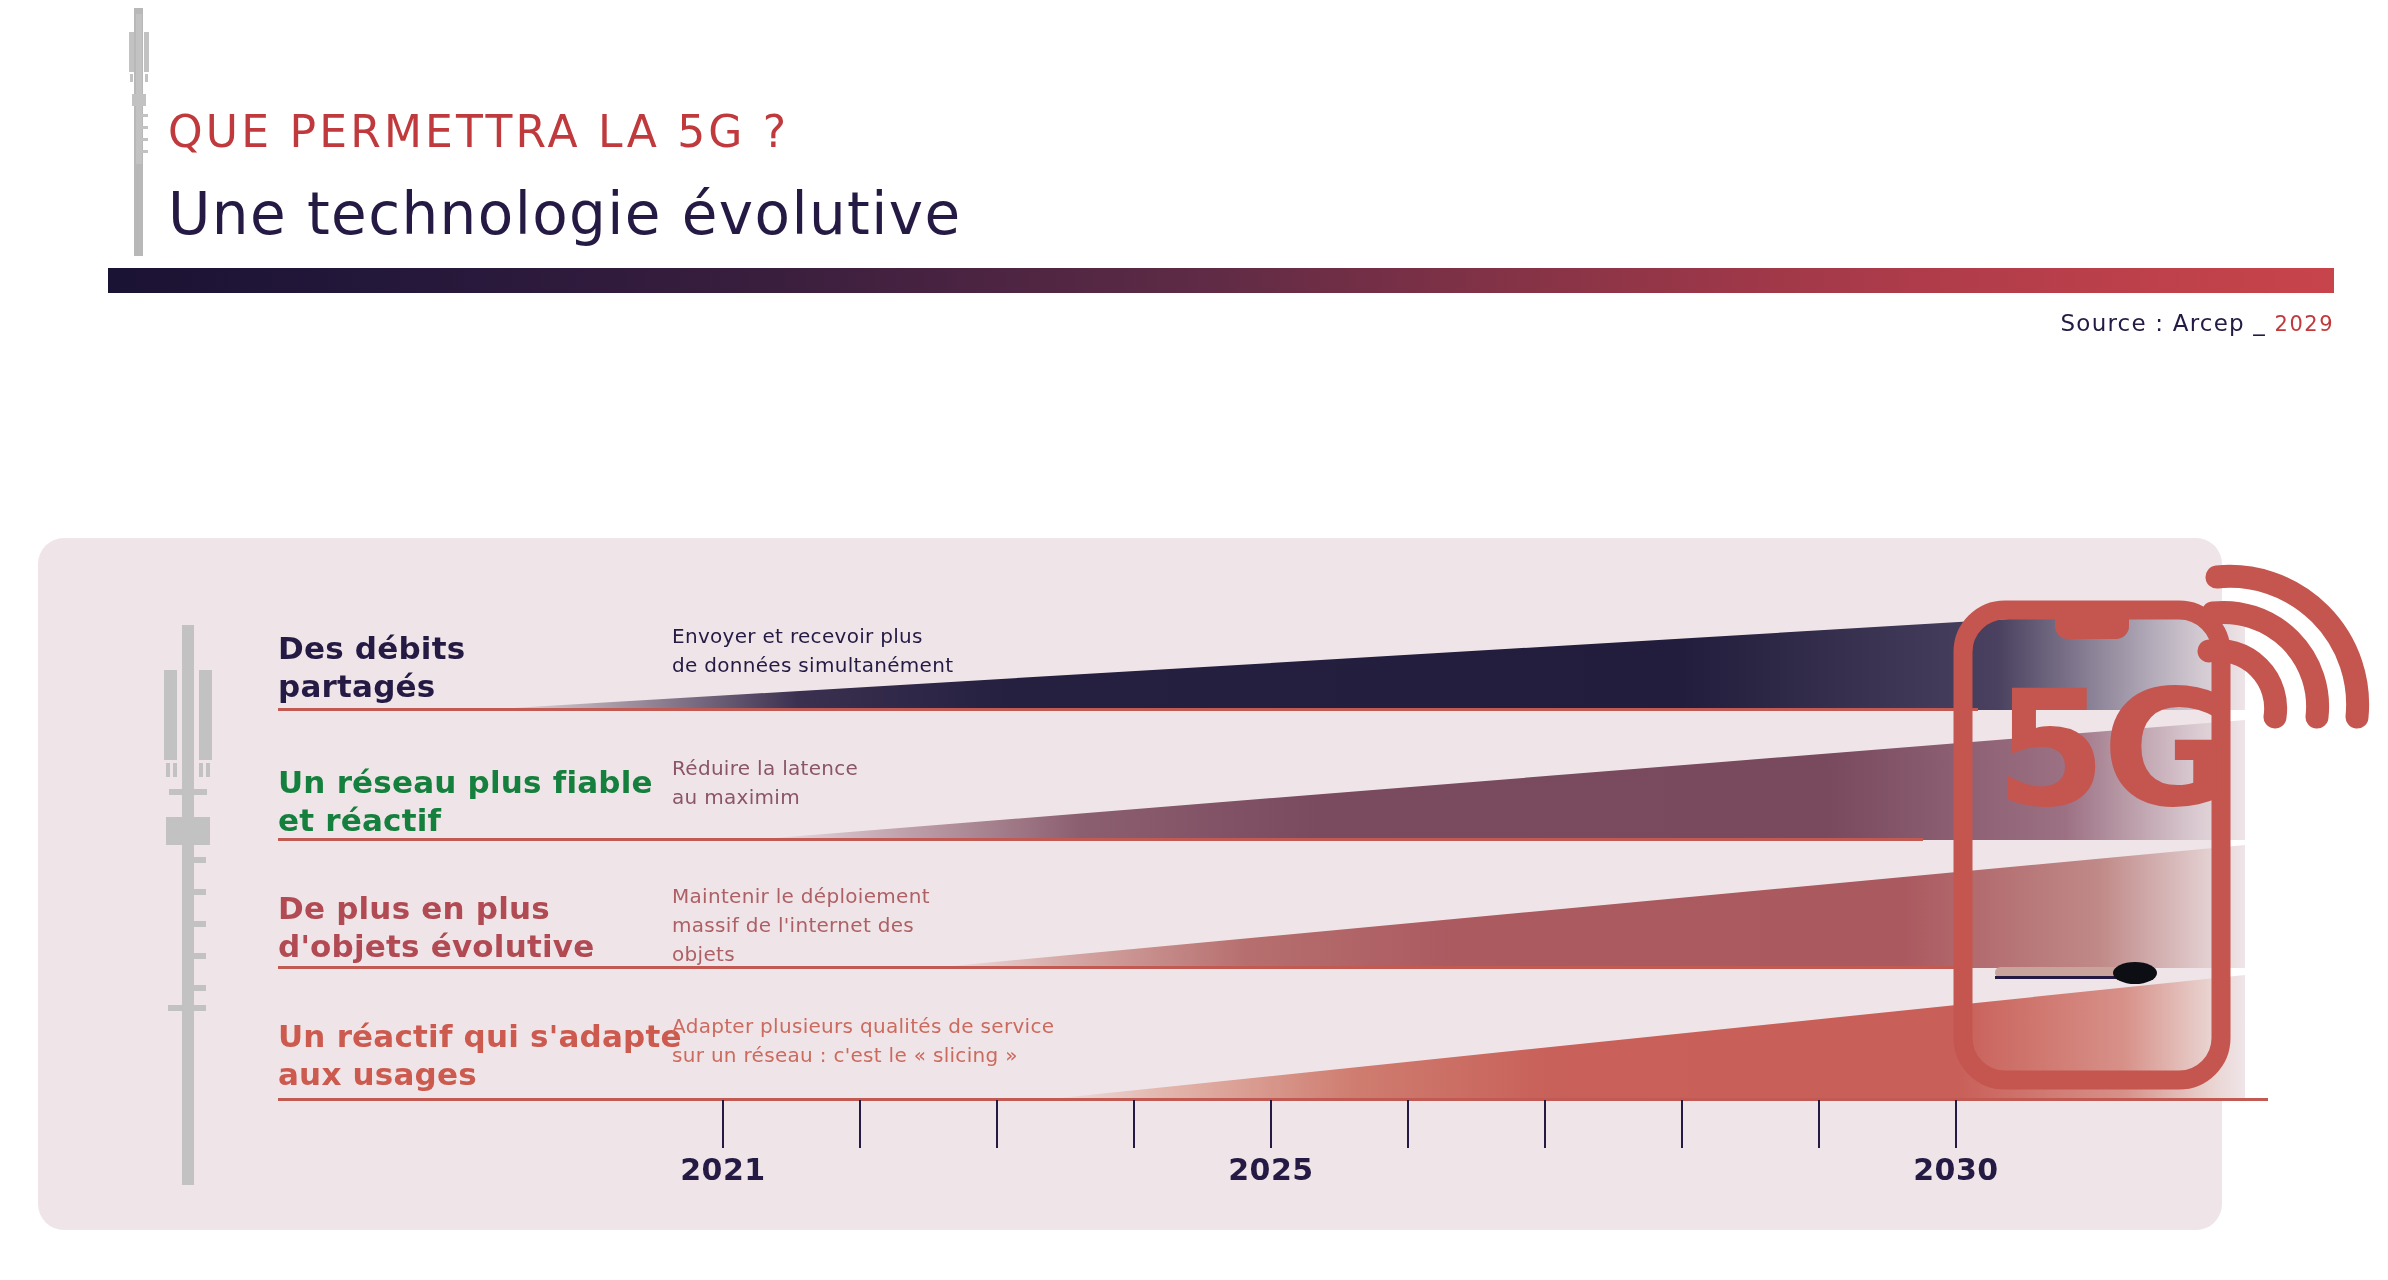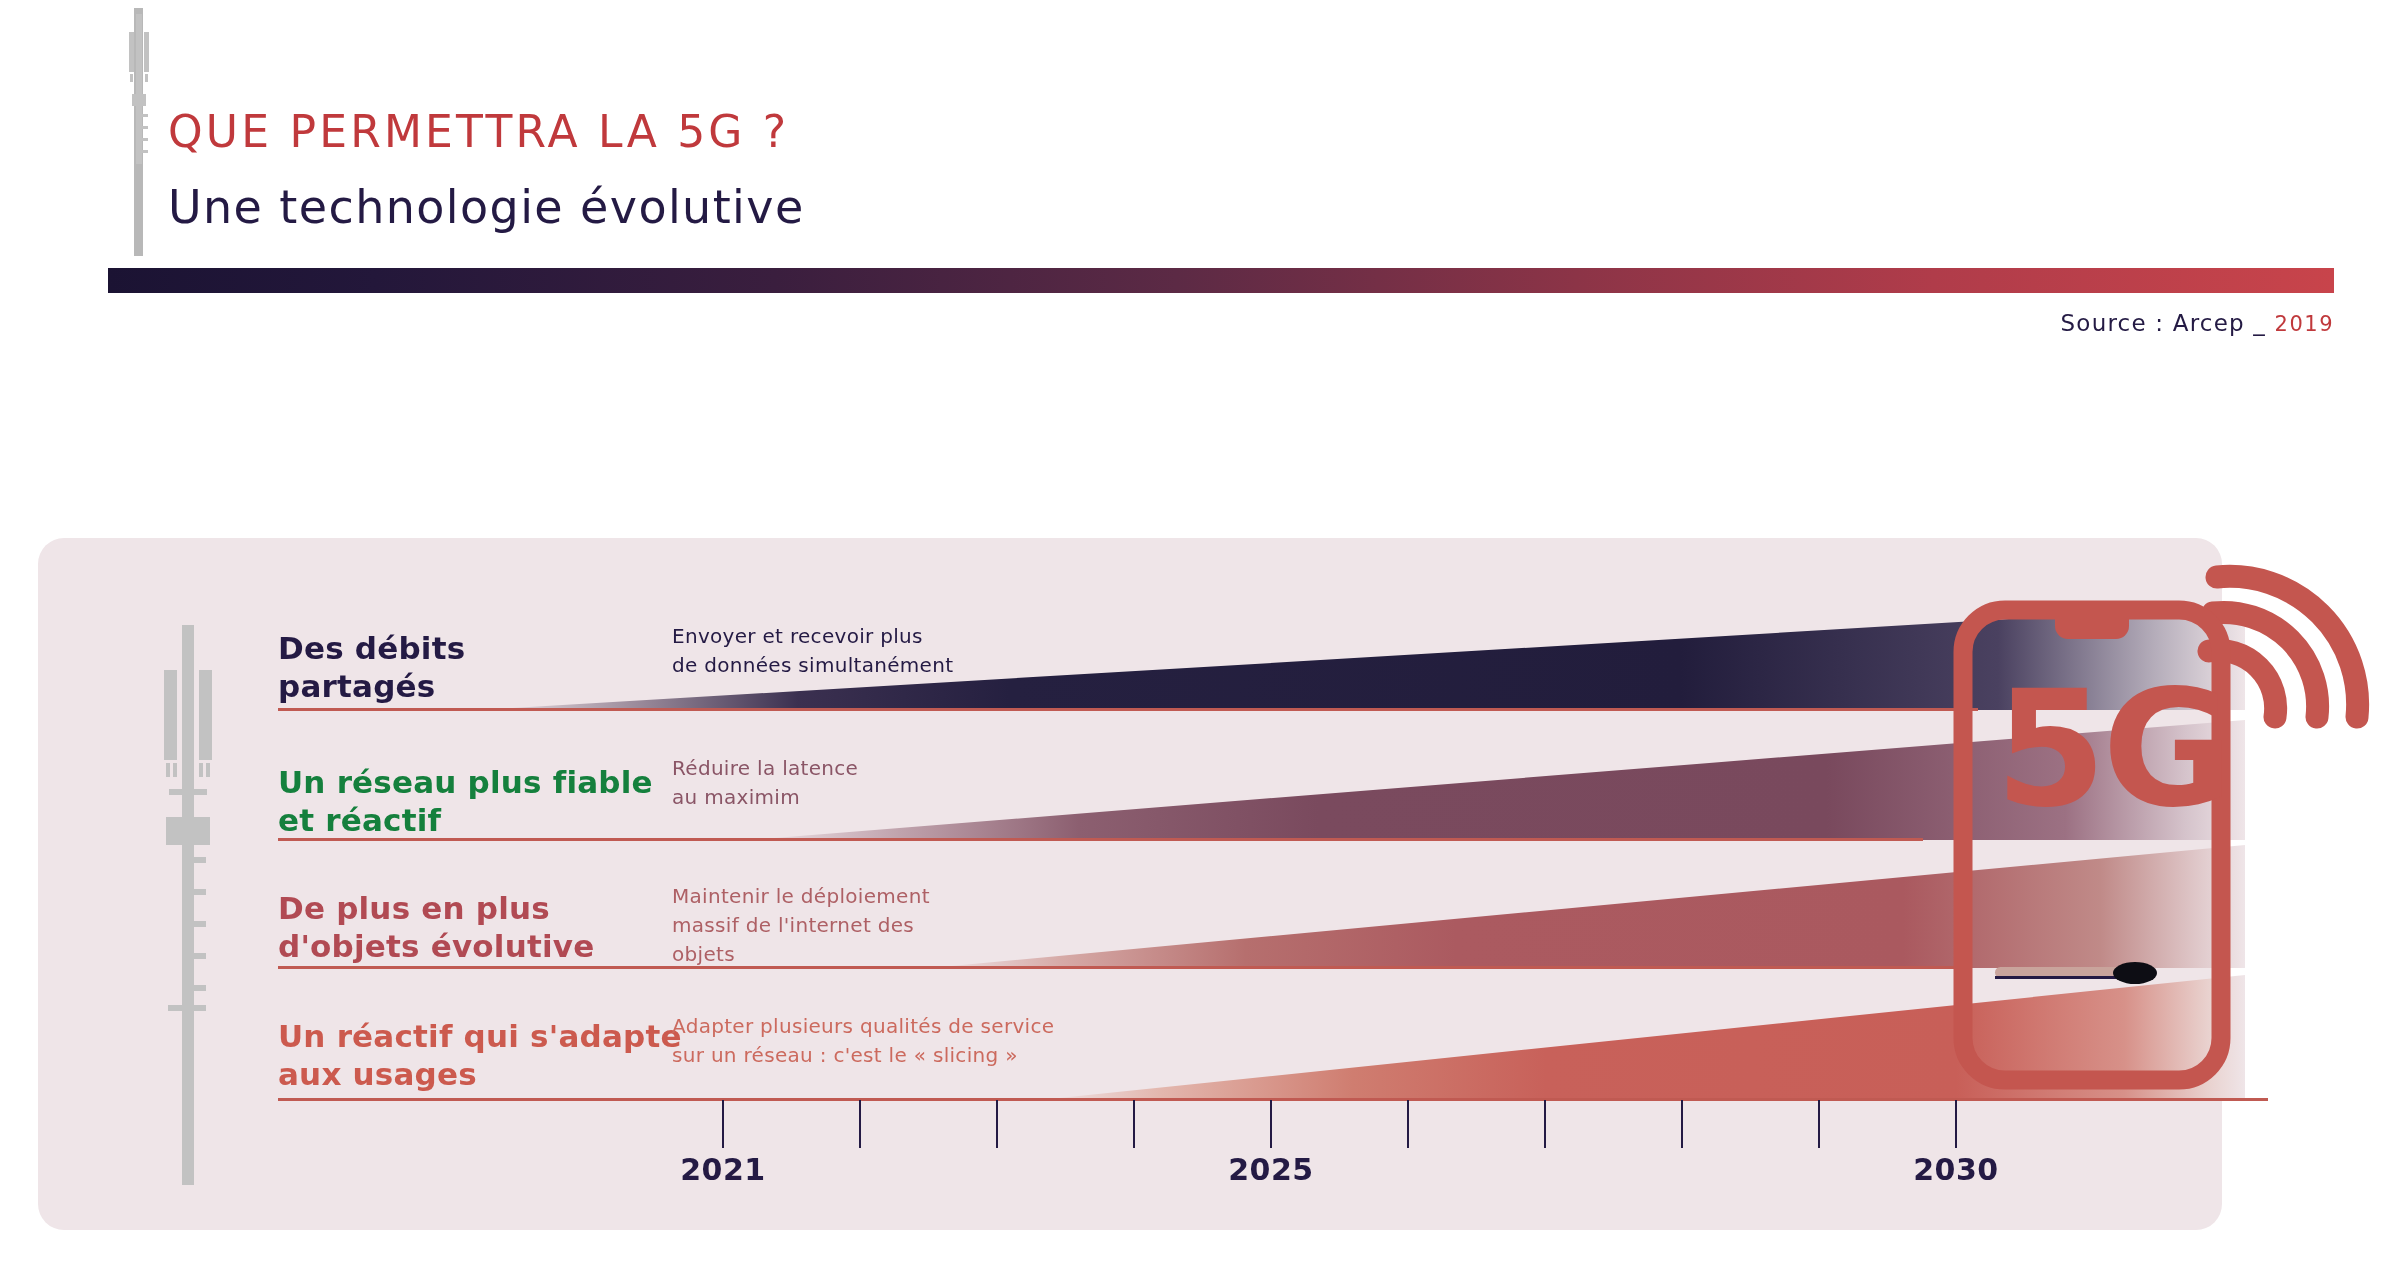--- a/index.html
+++ b/index.html
@@ -38,21 +38,21 @@
     font-size: 44px;
     letter-spacing: 3.2px;
     color: #c0393c;
     font-weight: 400;
     white-space: nowrap;
   }
   #page-subtitle {
     position: absolute;
     left: 168px;
     top: 180px;
-    font-size: 46px;
+    font-size: 58px;
     letter-spacing: 1.4px;
     color: #241a44;
     font-weight: 400;
     white-space: nowrap;
   }
   #gradient-bar {
     position: absolute;
     left: 108px;
     top: 268px;
     width: 2226px;
@@ -187,21 +187,21 @@
   <rect x="16" y="124" width="6" height="3" fill="#c2c2c2"></rect>
   <rect x="16" y="136" width="6" height="3" fill="#c2c2c2"></rect>
 </svg>
 
 <div id="page-title">QUE PERMETTRA LA 5G ?</div>
 <div id="page-subtitle">Une technologie évolutive</div>
 <div id="gradient-bar"></div>
 
 <div id="source-line">
   <span>Source : Arcep _</span>
-  <span class="src-year">2019</span>
+  <span class="src-year">2029</span>
 </div>
 
 <div id="panel"></div>
 
 <svg id="panel-antenna" viewBox="0 0 56 590">
   <rect x="22" y="30" width="12" height="560" fill="#c2c2c2"></rect>
   <rect x="4" y="75" width="13" height="90" fill="#c2c2c2"></rect>
   <rect x="39" y="75" width="13" height="90" fill="#c2c2c2"></rect>
   <rect x="6" y="168" width="4" height="14" fill="#c2c2c2"></rect>
   <rect x="13" y="168" width="4" height="14" fill="#c2c2c2"></rect>

